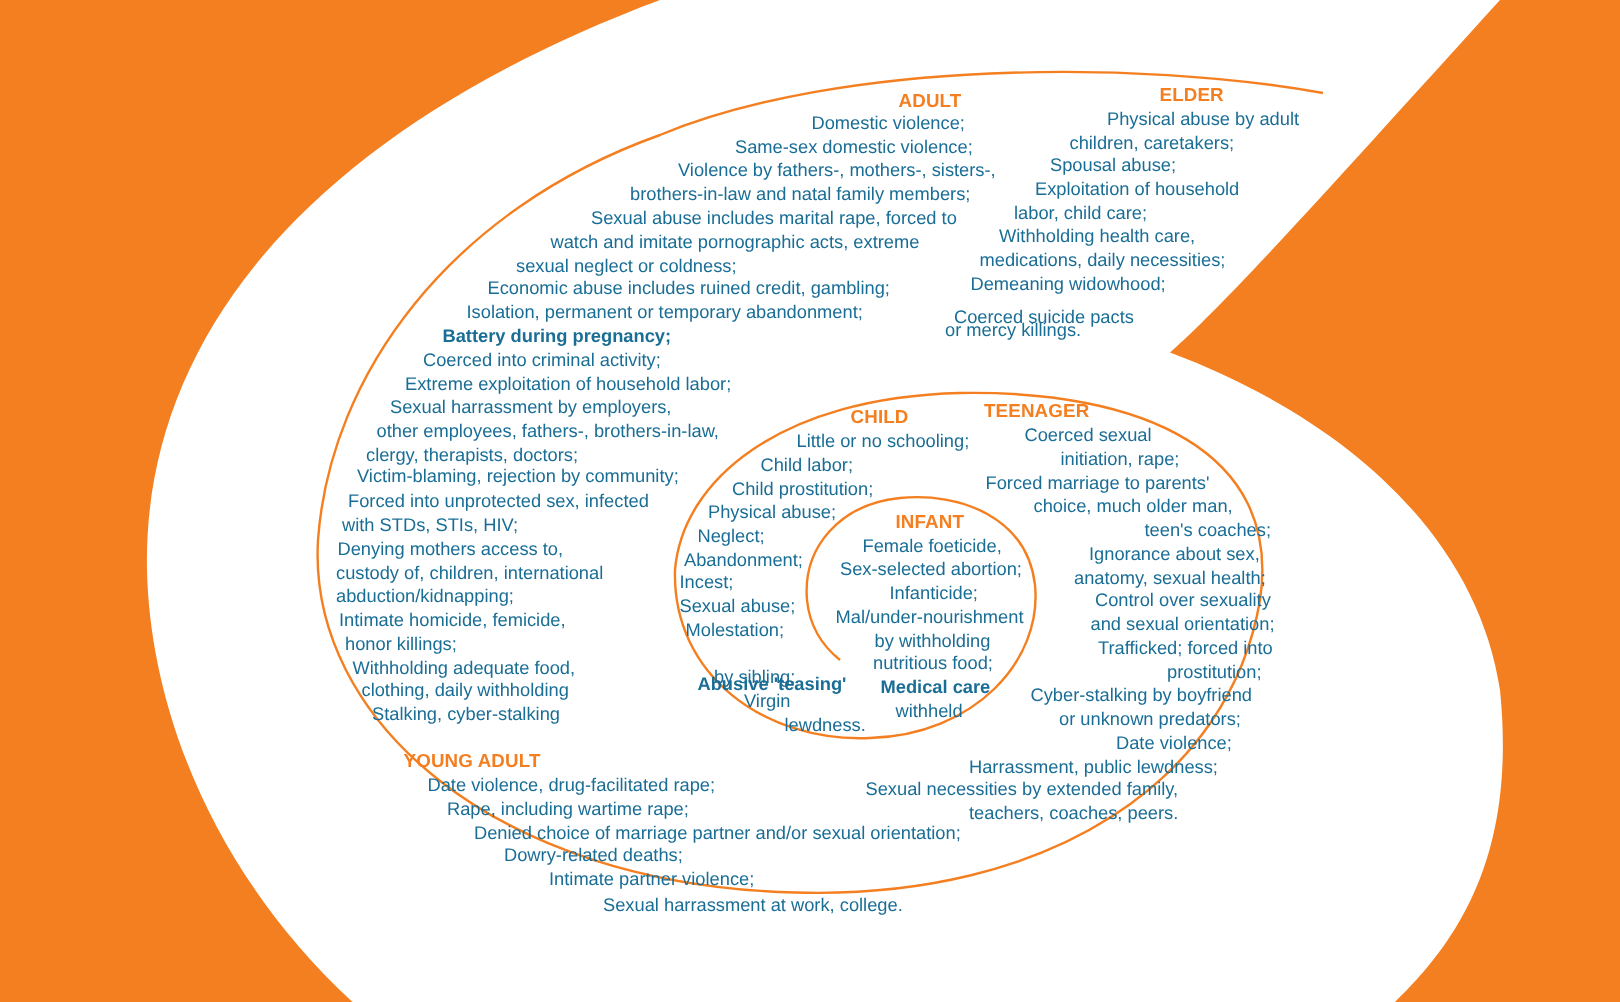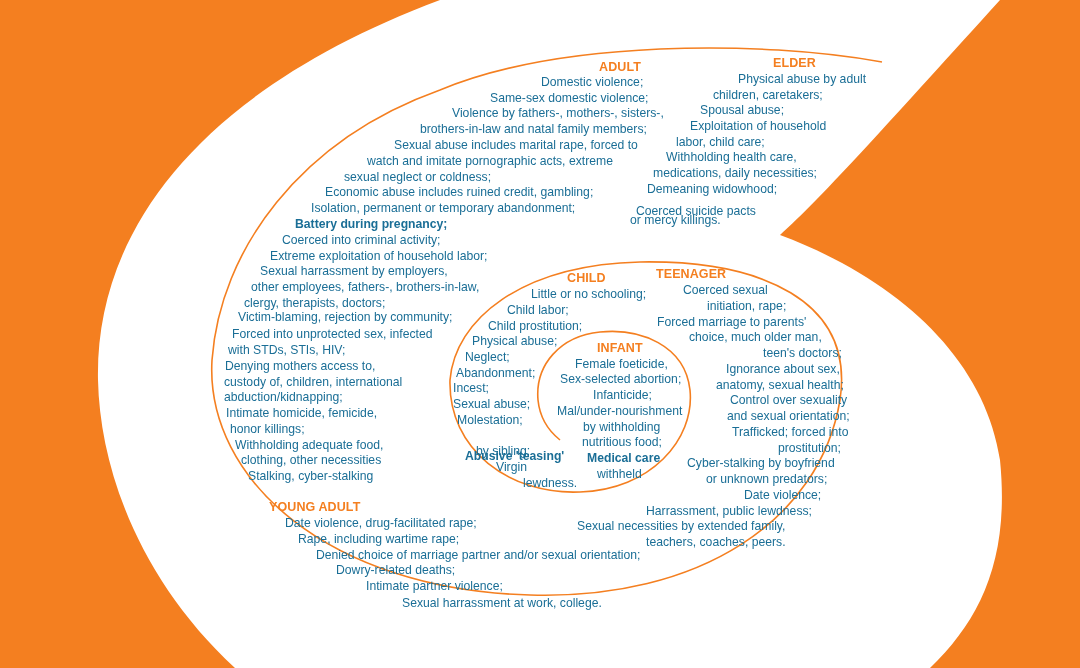--- a/index.html
+++ b/index.html
@@ -74,21 +74,21 @@
   <div class="line" style="left:244px; top:296px;">clergy, therapists, doctors;</div>
   <div class="line" style="left:238px; top:296px;margin-top:14px;">Victim-blaming, rejection by community;</div>
   <div class="line" style="left:232px; top:327px;">Forced into unprotected sex, infected</div>
   <div class="line" style="left:228px; top:343px;">with STDs, STIs, HIV;</div>
   <div class="line" style="left:225px; top:359px;">Denying mothers access to,</div>
   <div class="line" style="left:224px; top:375px;">custody of, children, international</div>
   <div class="line" style="left:224px; top:390px;">abduction/kidnapping;</div>
   <div class="line" style="left:226px; top:406px;">Intimate homicide, femicide,</div>
   <div class="line" style="left:230px; top:422px;">honor killings;</div>
   <div class="line" style="left:235px; top:438px;">Withholding adequate food,</div>
-  <div class="line" style="left:241px; top:453px;">clothing, other necessities</div>
+  <div class="line" style="left:241px; top:453px;">clothing, daily withholding</div>
   <div class="line" style="left:248px; top:469px;">Stalking, cyber-stalking</div>
 </div>
 
 <div class="section">
   <div class="heading" style="left:773px; top:56px;">ELDER</div>
   <div class="line" style="left:738px; top:72px;">Physical abuse by adult</div>
   <div class="line" style="left:713px; top:88px;">children, caretakers;</div>
   <div class="line" style="left:700px; top:103px;">Spousal abuse;</div>
   <div class="line" style="left:690px; top:119px;">Exploitation of household</div>
   <div class="line" style="left:676px; top:135px;">labor,  child care;</div>
@@ -115,21 +115,21 @@
   <div class="line" style="left:496px; top:460px;">Virgin</div>
   <div class="line" style="left:523px; top:476px;">lewdness.</div>
 </div>
 
 <div class="section">
   <div class="heading" style="left:656px; top:267px;">TEENAGER</div>
   <div class="line" style="left:683px; top:283px;">Coerced sexual</div>
   <div class="line" style="left:707px; top:299px;">initiation, rape;</div>
   <div class="line" style="left:657px; top:315px;">Forced marriage to parents'</div>
   <div class="line" style="left:689px; top:330px;">choice, much older man,</div>
-  <div class="line" style="left:763px; top:346px;">teen's doctors;</div>
+  <div class="line" style="left:763px; top:346px;">teen's coaches;</div>
   <div class="line" style="left:726px; top:362px;">Ignorance about sex,</div>
   <div class="line" style="left:716px; top:378px;">anatomy,  sexual health;</div>
   <div class="line" style="left:730px; top:393px;">Control over sexuality</div>
   <div class="line" style="left:727px; top:409px;">and sexual orientation;</div>
   <div class="line" style="left:732px; top:425px;">Trafficked; forced into</div>
   <div class="line" style="left:778px; top:441px;">prostitution;</div>
   <div class="line" style="left:687px; top:456px;">Cyber-stalking by boyfriend</div>
   <div class="line" style="left:706px; top:472px;">or unknown predators;</div>
   <div class="line" style="left:744px; top:488px;">Date violence;</div>
   <div class="line" style="left:646px; top:504px;">Harrassment, public lewdness;</div>

